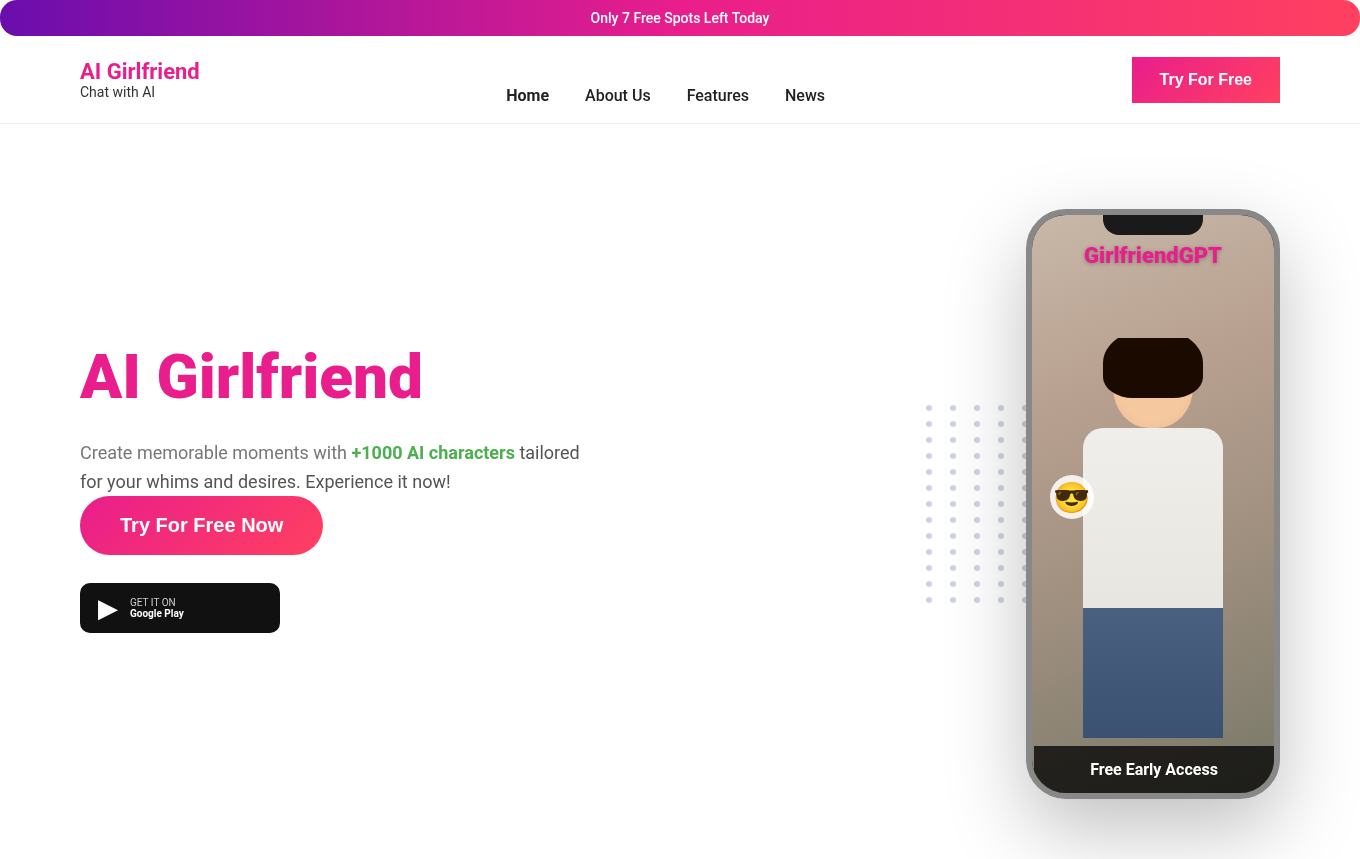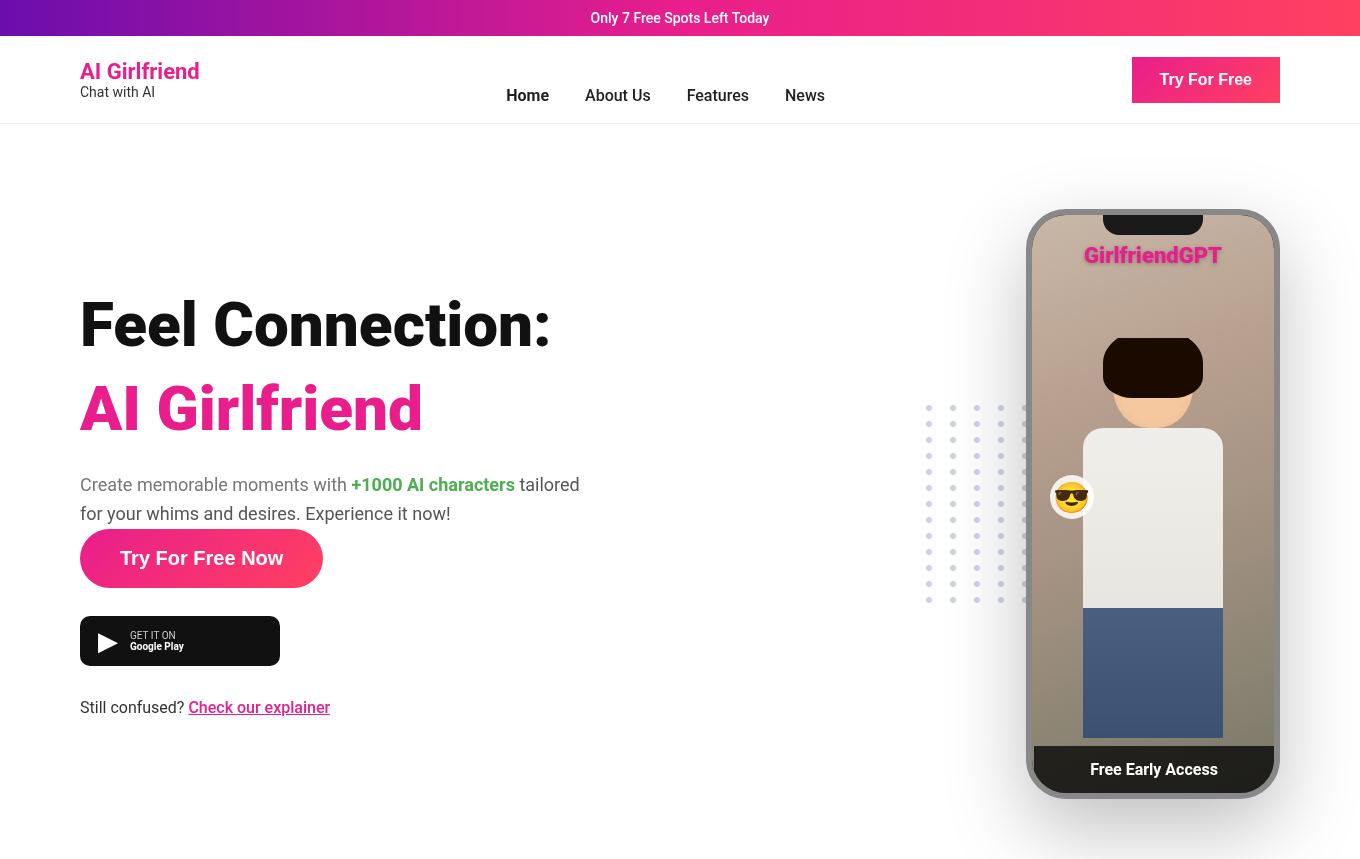--- a/index.html
+++ b/index.html
@@ -6,20 +6,21 @@
     body { font-family: -apple-system, BlinkMacSystemFont, 'Segoe UI', Roboto, sans-serif; background: #fff; overflow-x: hidden; }
 
     
     .top-banner {
       background: linear-gradient(90deg, #6a0dad, #e91e8c, #ff4060);
       color: #fff;
       text-align: center;
       padding: 10px 12px;
       font-size: 14px;
       font-weight: 500;
+      border-radius: 17px;
     }
 
     
     .navbar {
       display: flex;
       align-items: center;
       justify-content: space-between;
       padding: 18px 80px;
       background: #fff;
       border-bottom: 1px solid #f0f0f0;
@@ -289,46 +290,40 @@
     <a class="nav-link" href="#">Features</a>
     <a class="nav-link" href="#">News</a>
   </div>
 
   <button class="try-free-btn">Try For Free</button>
 </nav>
 
 <section class="hero">
 
   <div class="hero-left">
-    <div class="hero-headline">Feel Connection:</div>
     <div class="hero-headline-pink">AI Girlfriend</div>
 
     <div class="hero-desc">
       <span>Create memorable moments with</span>
       <span class="highlight">+1000 AI characters</span>
       <span class="normal"> tailored for your whims and desires. Experience it now!</span>
     </div>
 
     <button class="try-free-now-btn">Try For Free Now</button>
 
     <div class="store-badges">
       <a class="store-badge" href="#">
         <span class="google-icon">▶</span>
         <div class="store-badge-text">
           <span class="store-badge-small">GET IT ON</span>
           <span class="store-badge-big">Google Play</span>
         </div>
       </a>
     </div>
 
-    <div class="still-confused">
-      <span>Still confused?</span>
-      <span>  </span>
-      <a class="still-confused-link" href="#">Check our explainer</a>
-    </div>
   </div>
 
   <div class="hero-right">
 
     <div class="dot-grid" id="dot-grid">
         <div class="dot"></div>
         <div class="dot"></div>
         <div class="dot"></div>
         <div class="dot"></div>
         <div class="dot"></div>

